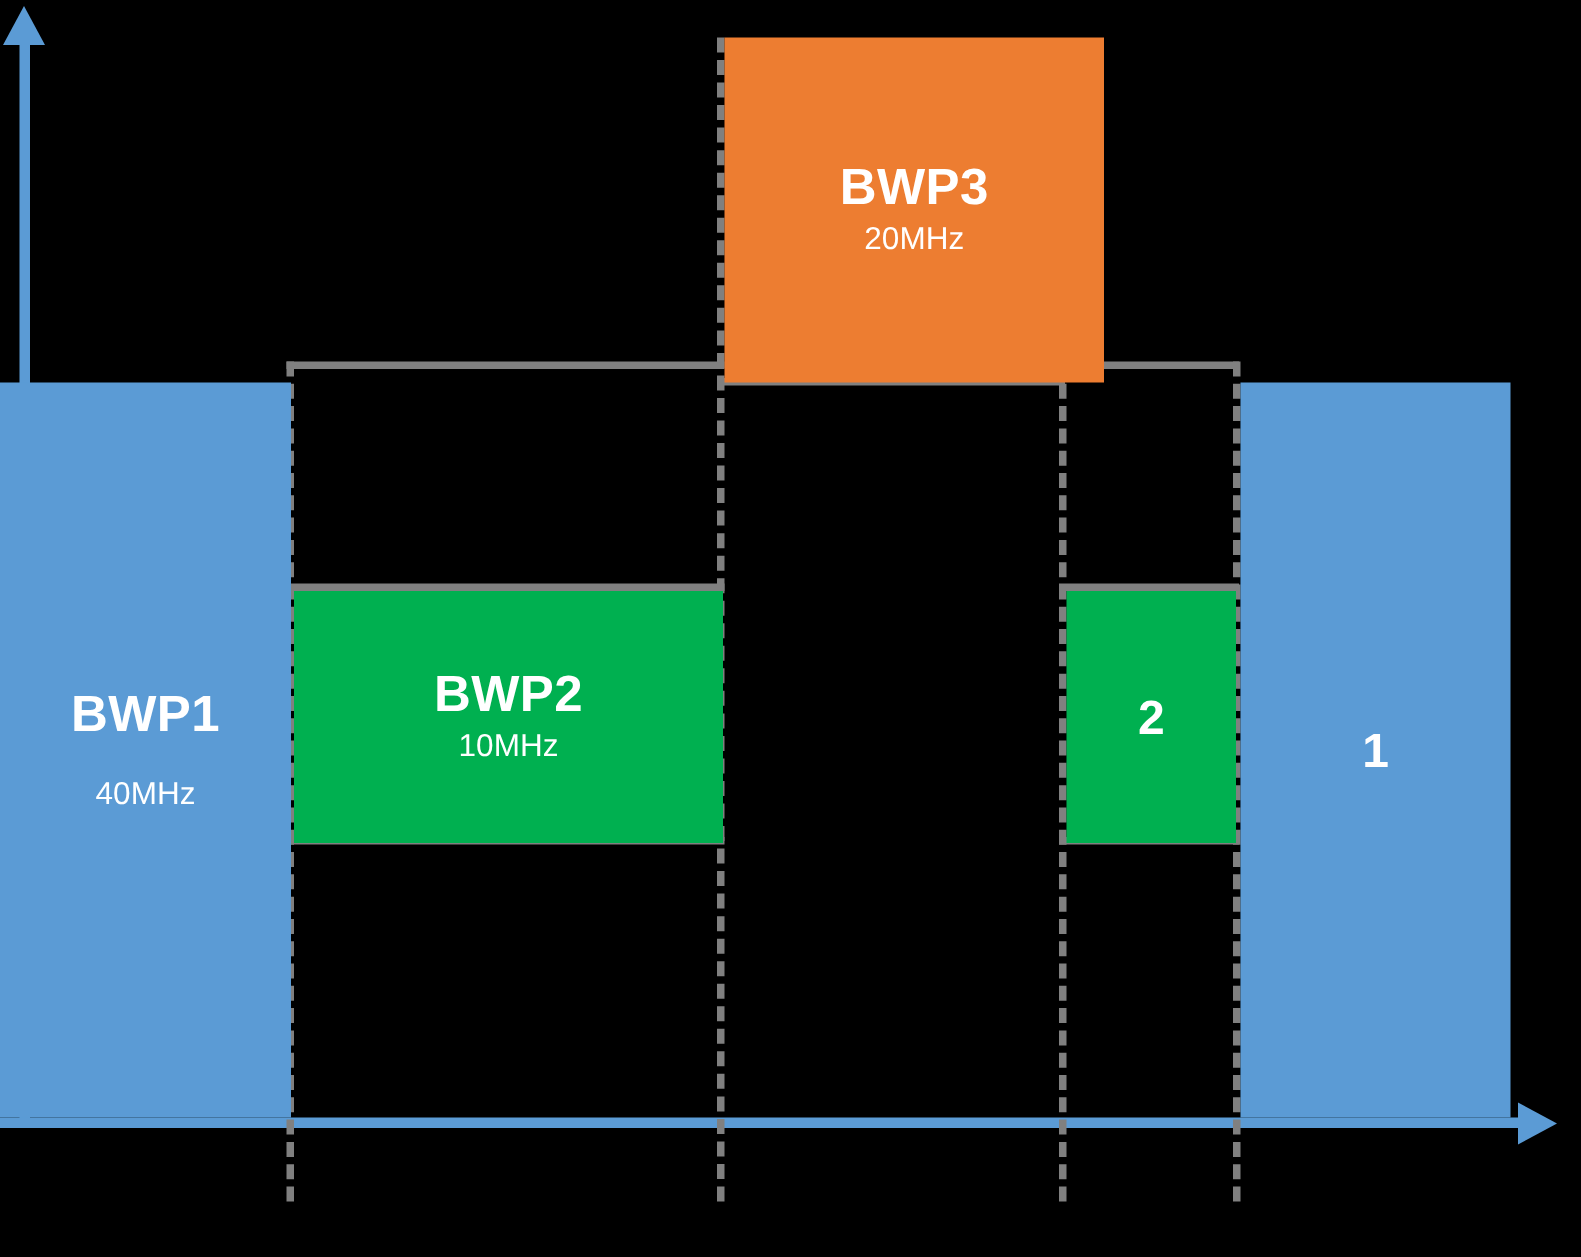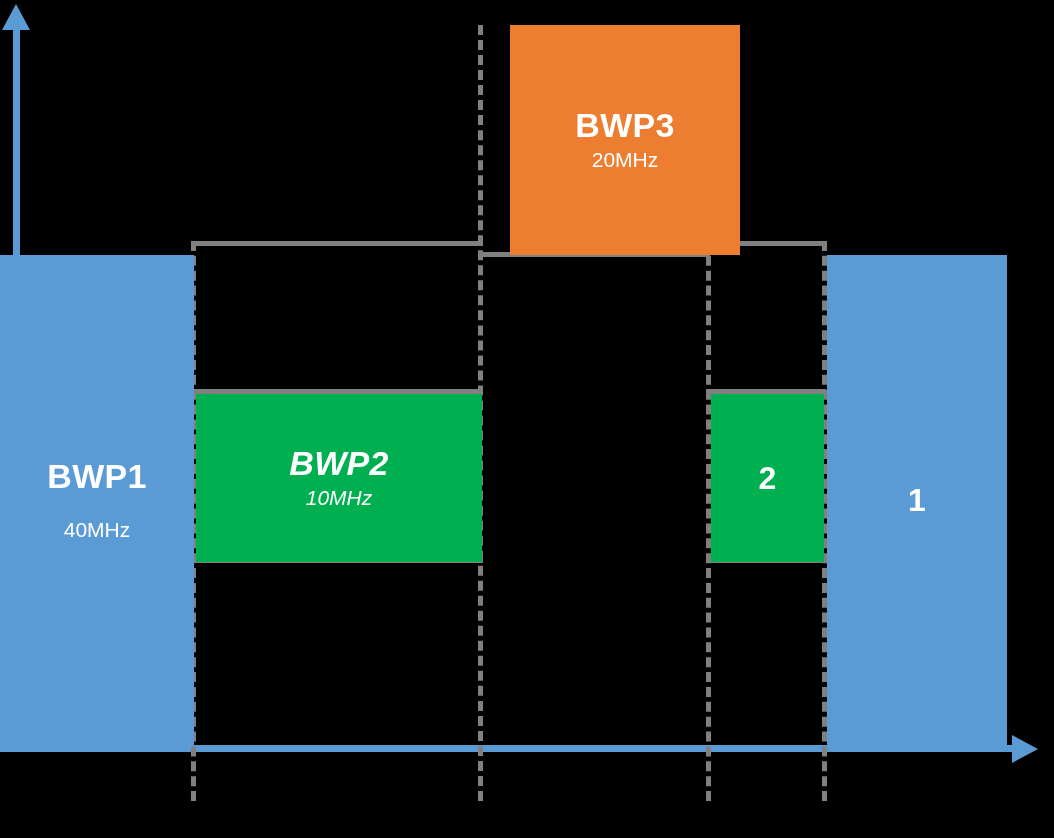--- a/index.html
+++ b/index.html
@@ -120,26 +120,26 @@
   <div style="position:absolute; left:191px; top:558px; width:292px; height:5px; background:#808080;"></div>
   <div style="position:absolute; left:706px; top:389px; width:120px; height:5px; background:#808080;"></div>
   <div style="position:absolute; left:706px; top:558px; width:120px; height:5px; background:#808080;"></div>
   <div style="position:absolute; left:30px; top:740px; width:160px; height:4px; background:#808080;"></div>
 
   <div class="block blk-bwp1" style="left:0px; top:255px; width:194px; height:490px;">
     <div class="title">BWP1</div>
     <div class="sub">40MHz</div>
   </div>
 
-  <div class="block blk-bwp2" style="left:196px; top:394px; width:286px; height:168px;font-style:italic;">
+  <div class="block blk-bwp2" style="left:196px; top:394px; width:286px; height:168px;">
     <div class="title">BWP2</div>
     <div class="sub">10MHz</div>
   </div>
 
-  <div class="block blk-bwp3" style="left:510px; top:25px; width:230px; height:230px;">
+  <div class="block blk-bwp3" style="left:483px; top:25px; width:253px; height:230px;">
     <div class="title">BWP3</div>
     <div class="sub">20MHz</div>
   </div>
 
   <div class="block blk-num2" style="left:711px; top:394px; width:113px; height:168px;">
     <div class="numonly">2</div>
   </div>
 
   <div class="block blk-num1" style="left:827px; top:255px; width:180px; height:490px;">
     <div class="numonly">1</div>

